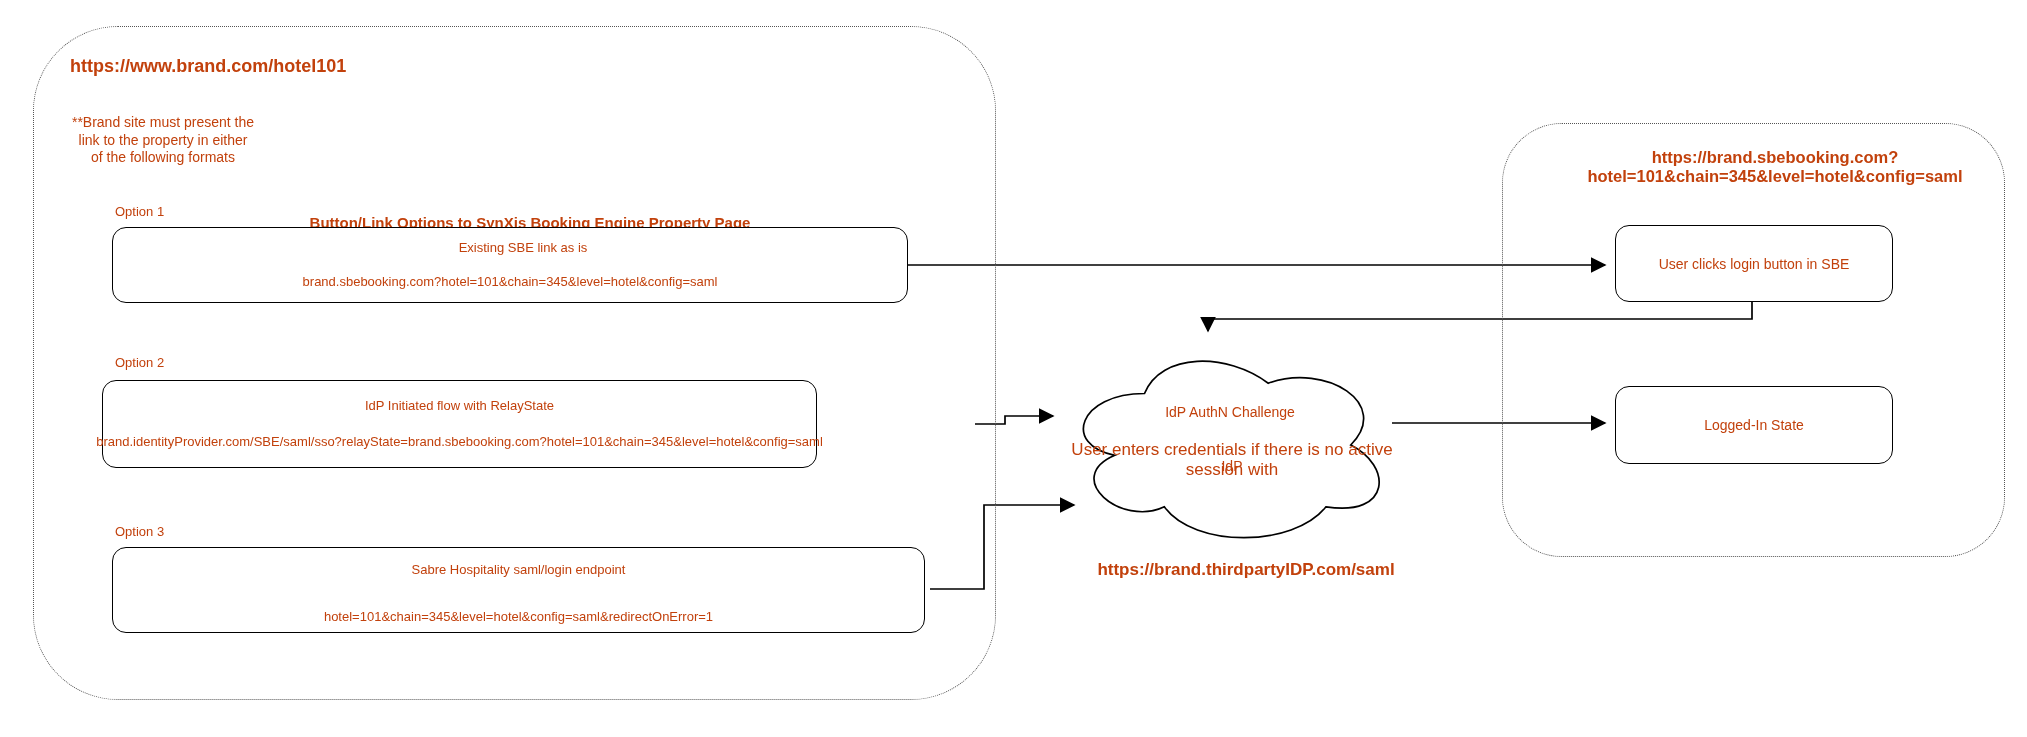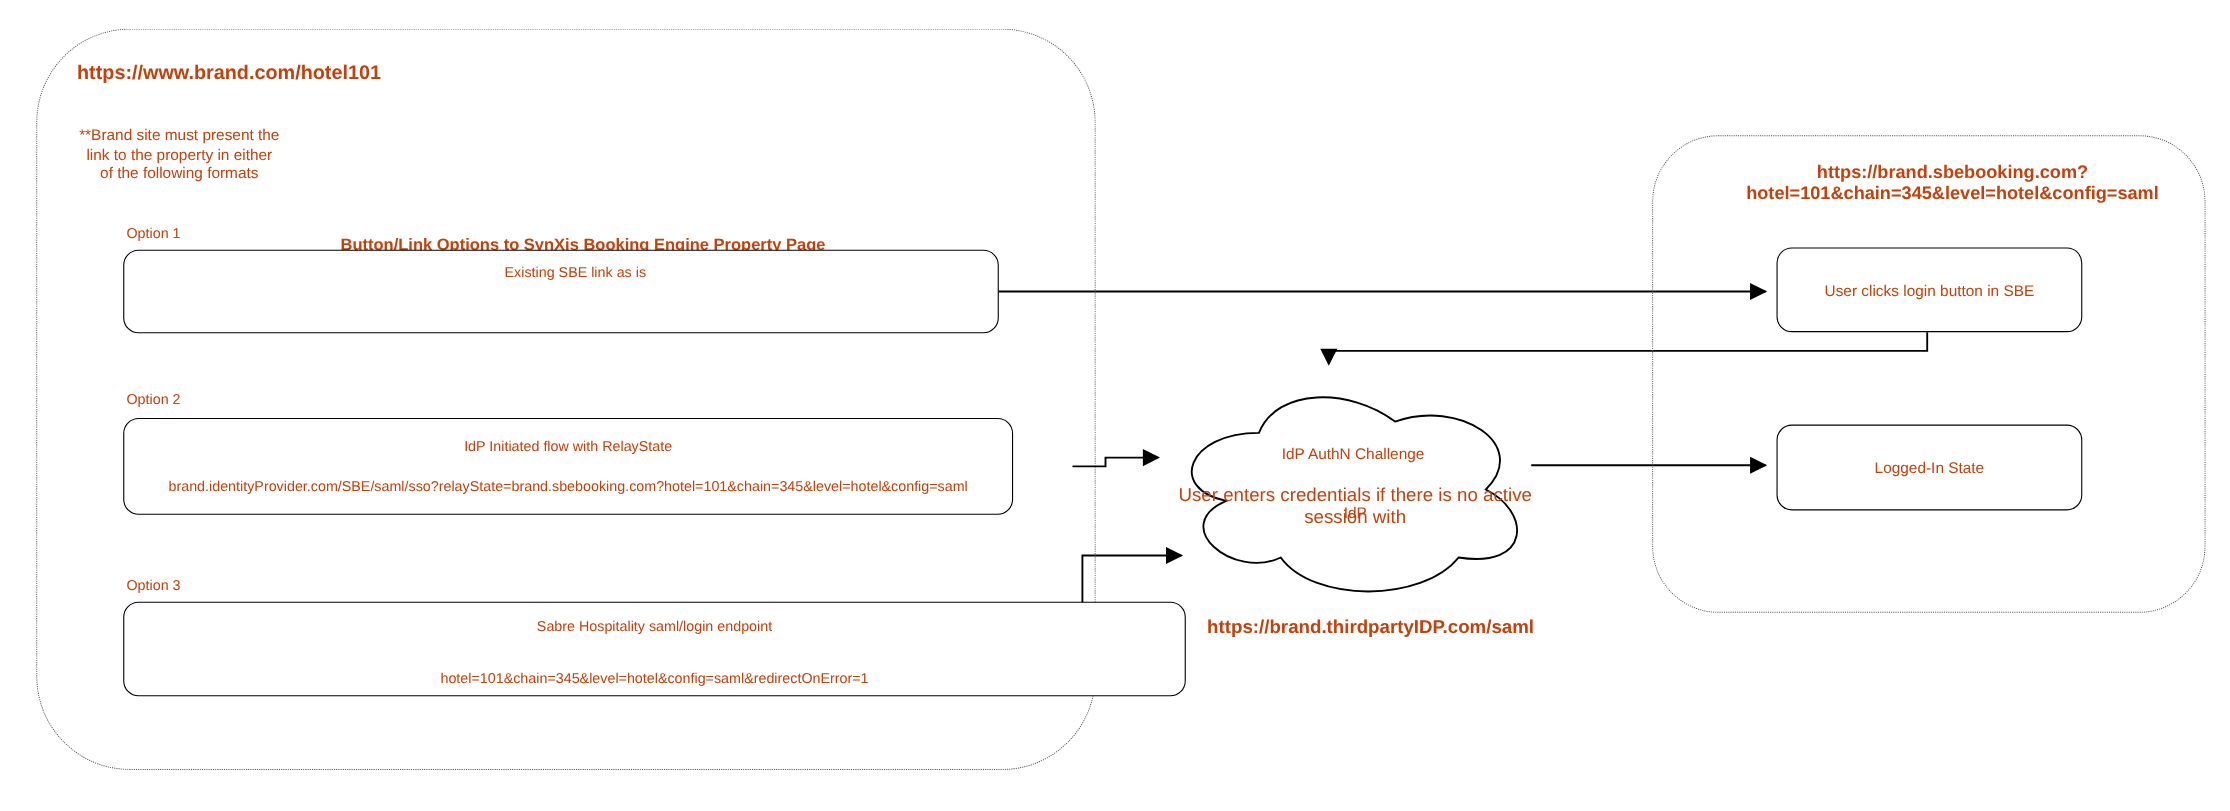--- a/index.html
+++ b/index.html
@@ -29,22 +29,22 @@
   #option2-label{left:115px;top:355px;}
   #option3-label{left:115px;top:524px;}
   .node{
     position:absolute;
     border:1.7px solid #000;
     border-radius:14px;
     background:#fff;
     box-sizing:border-box;
   }
   #option1-box{left:112px;top:227px;width:796px;height:76px;}
-  #option2-box{left:112px;top:380px;width:809px;height:88px;}
-  #option3-box{left:112px;top:547px;width:966px;height:86px;padding-left:48px;}
+  #option2-box{left:102px;top:380px;width:715px;height:88px;}
+  #option3-box{left:112px;top:547px;width:813px;height:86px;padding-left:48px;}
   .node .nline{
     position:absolute;left:50%;transform:translateX(-50%);
     white-space:nowrap;font-size:13px;text-align:center;
   }
   #login-box{left:1615px;top:225px;width:278px;height:77px;display:flex;align-items:center;justify-content:center;font-size:14px;}
   #loggedin-box{left:1615px;top:386px;width:278px;height:78px;display:flex;align-items:center;justify-content:center;font-size:14px;}
   #cloud-title{left:1080px;top:404px;width:300px;text-align:center;font-size:14px;}
   #cloud-sub1{left:1041px;top:440px;width:382px;text-align:center;font-size:17px;}
   #cloud-sub2{left:1041px;top:458px;width:382px;text-align:center;font-size:14px;}
   #cloud-url{left:1046px;top:560px;width:400px;text-align:center;font-size:17px;font-weight:bold;}
@@ -92,20 +92,21 @@
     <div>**Brand site must present the</div>
     <div>link to the property in either</div>
     <div>of the following formats</div>
   </div>
 
   <div class="abs" id="options-heading">Button/Link Options to SynXis Booking Engine Property Page</div>
 
   <div class="abs option-label" id="option1-label">Option 1</div>
   <div class="node" id="option1-box">
     <div class="nline" style="top:12px;margin-left:13px;">Existing SBE link as is</div>
+    <div class="nline" style="top:46px;">brand.sbebooking.com?hotel=101&amp;chain=345&amp;level=hotel&amp;config=saml</div>
   </div>
 
   <div class="abs option-label" id="option2-label">Option 2</div>
   <div class="node" id="option2-box">
     <div class="nline" style="top:17px;">IdP Initiated flow with RelayState</div>
     <div class="nline" style="top:53px;">brand.identityProvider.com/SBE/saml/sso?relayState=brand.sbebooking.com?hotel=101&amp;chain=345&amp;level=hotel&amp;config=saml</div>
   </div>
 
   <div class="abs option-label" id="option3-label">Option 3</div>
   <div class="node" id="option3-box">

